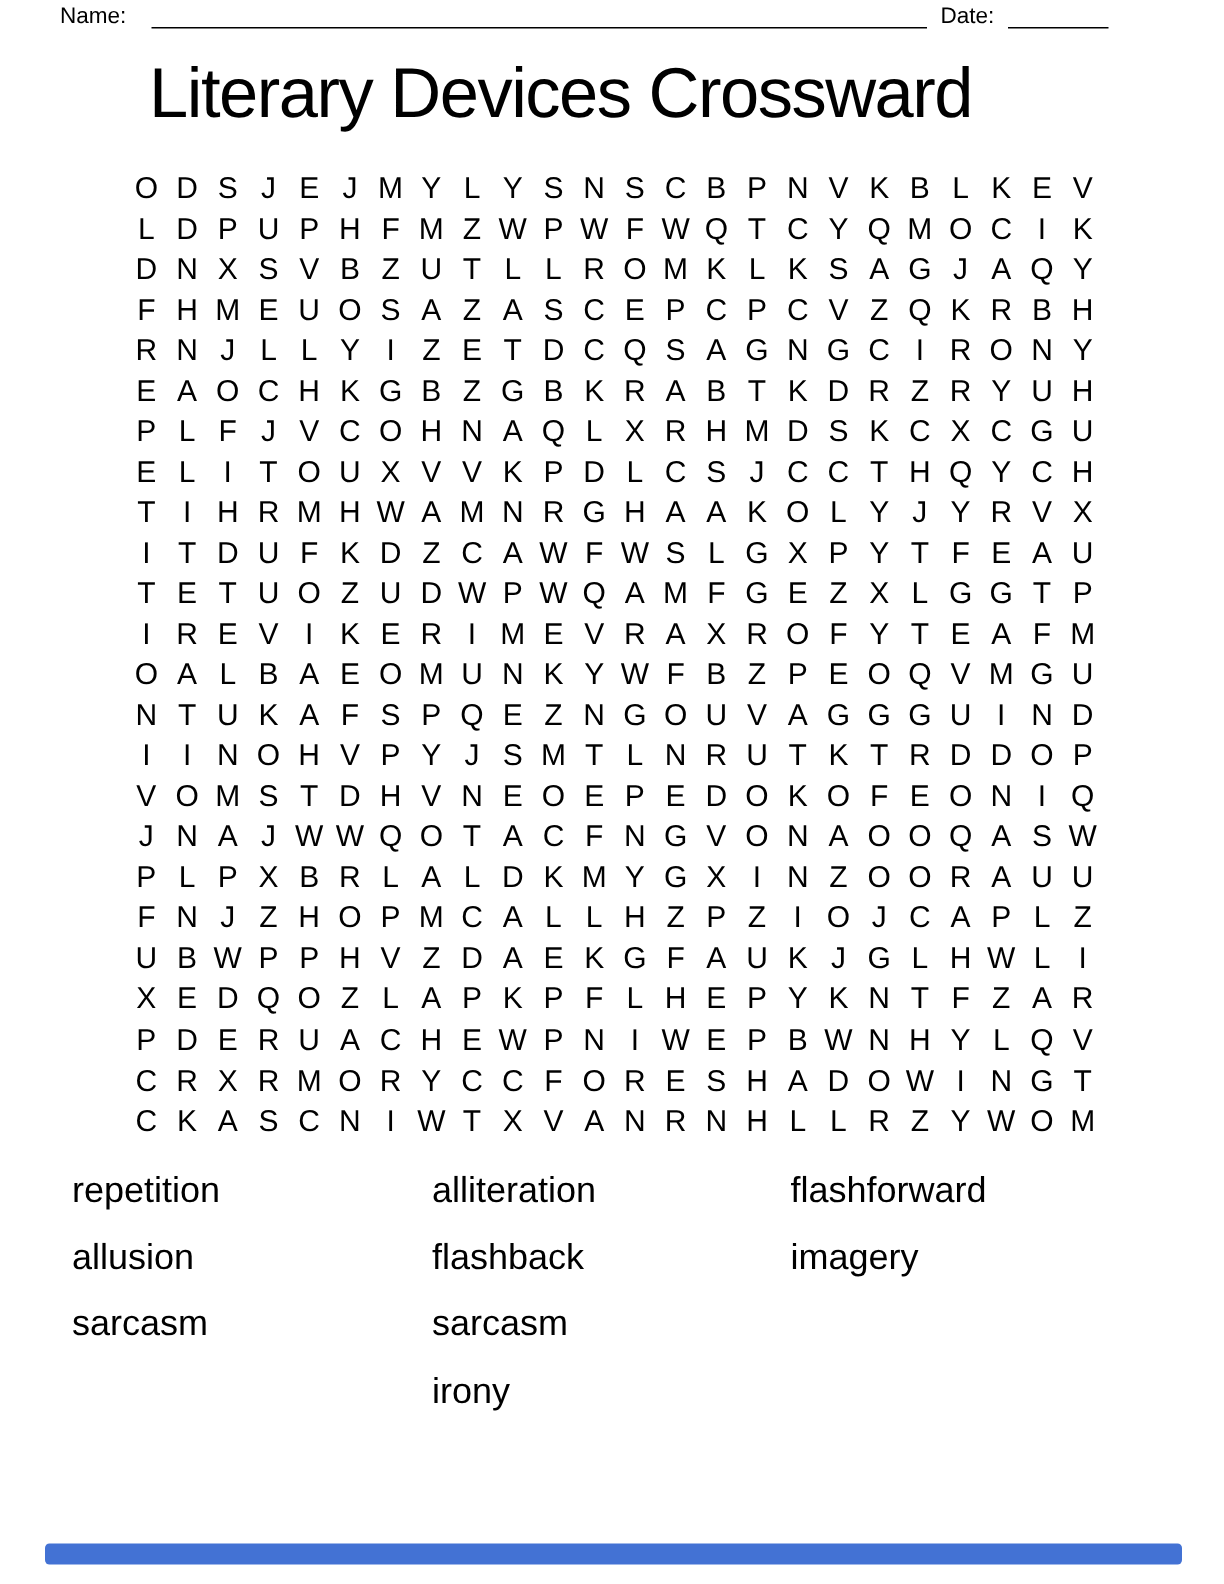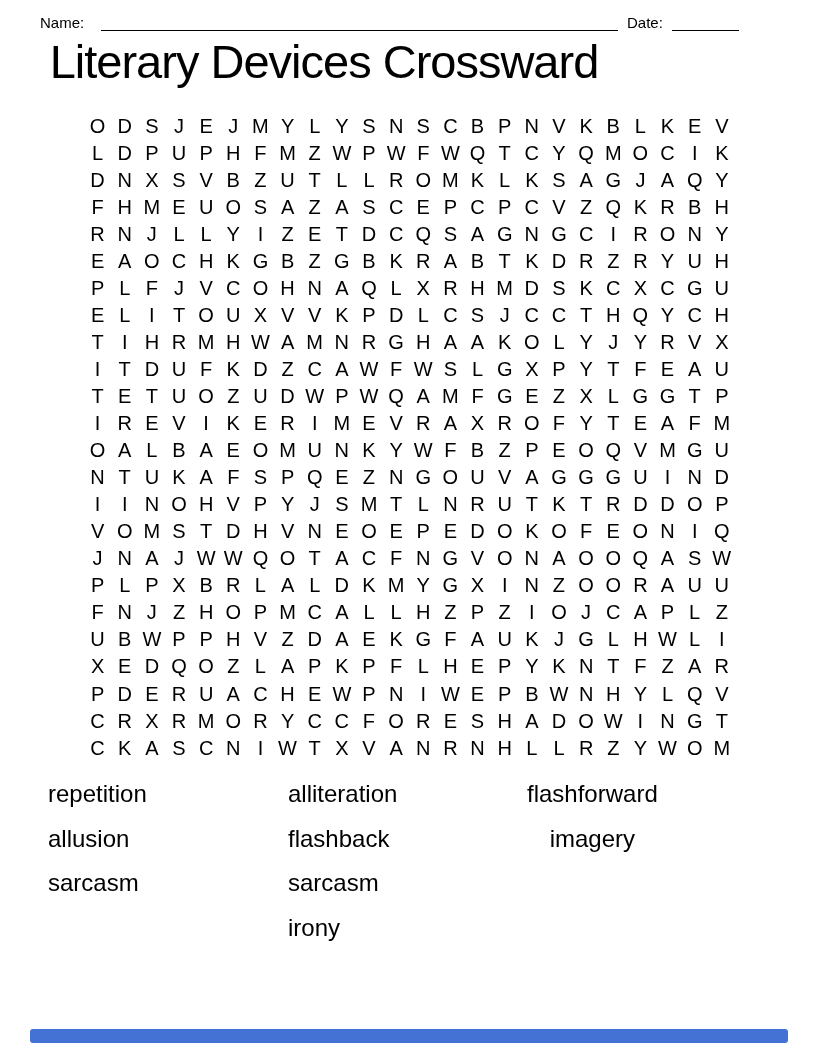--- a/index.html
+++ b/index.html
@@ -1,47 +1,47 @@
 <!DOCTYPE html>
 <html><head>
 <meta charset="utf-8">
 <style>
   html,body{margin:0;padding:0;background:#ffffff;}
   .page{
     position:relative;width:816px;height:1056px;background:#ffffff;
     font-family:"Liberation Sans",sans-serif;color:#000;overflow:hidden;
   }
   
-  .hdr{position:absolute;top:1px;left:0;width:786px;height:20px;font-size:15px;margin-top:12px;}
+  .hdr{position:absolute;top:1px;left:0;width:786px;height:20px;font-size:15px;}
   .hdr-label{position:absolute;top:1px;white-space:nowrap;}
   .name-label{left:40px;}
   .date-label{left:627px;text-align:center;}
   .blank-line{position:absolute;top:0;height:17px;border-bottom:1.5px solid #000;}
   .name-line{left:101px;width:517px;}
   .date-line{left:672px;width:67px;}
   
   .title{
-    position:absolute;top:34px;left:0;width:648px;text-align:center;
+    position:absolute;top:34px;left:0;width:648px;text-align:right;
     font-size:47px;letter-spacing:-1px;font-weight:400;white-space:nowrap;
   }
   
   .grid{
     position:absolute;left:84px;top:112px;
     display:grid;grid-template-columns:repeat(24,27.15px);grid-auto-rows:27.05px;
   }
   .cell{
     display:flex;align-items:center;justify-content:center;
     font-size:20px;line-height:1;font-weight:400;
   }
   
   .wordbank{position:absolute;top:779px;left:0;width:816px;}
   .wordcol{position:absolute;top:0;}
   .wordcol-0{left:48px;}
   .wordcol-1{left:288px;}
-  .wordcol-2{left:527px;text-align:center;}
+  .wordcol-2{left:527px;}
   .word{
     font-size:24px;line-height:30px;margin-bottom:14.5px;white-space:nowrap;
   }
   
   .footer-bar{
     position:absolute;left:30px;top:1029px;width:758px;height:14px;
     border-radius:3px;
   }
 </style>
 </head>

